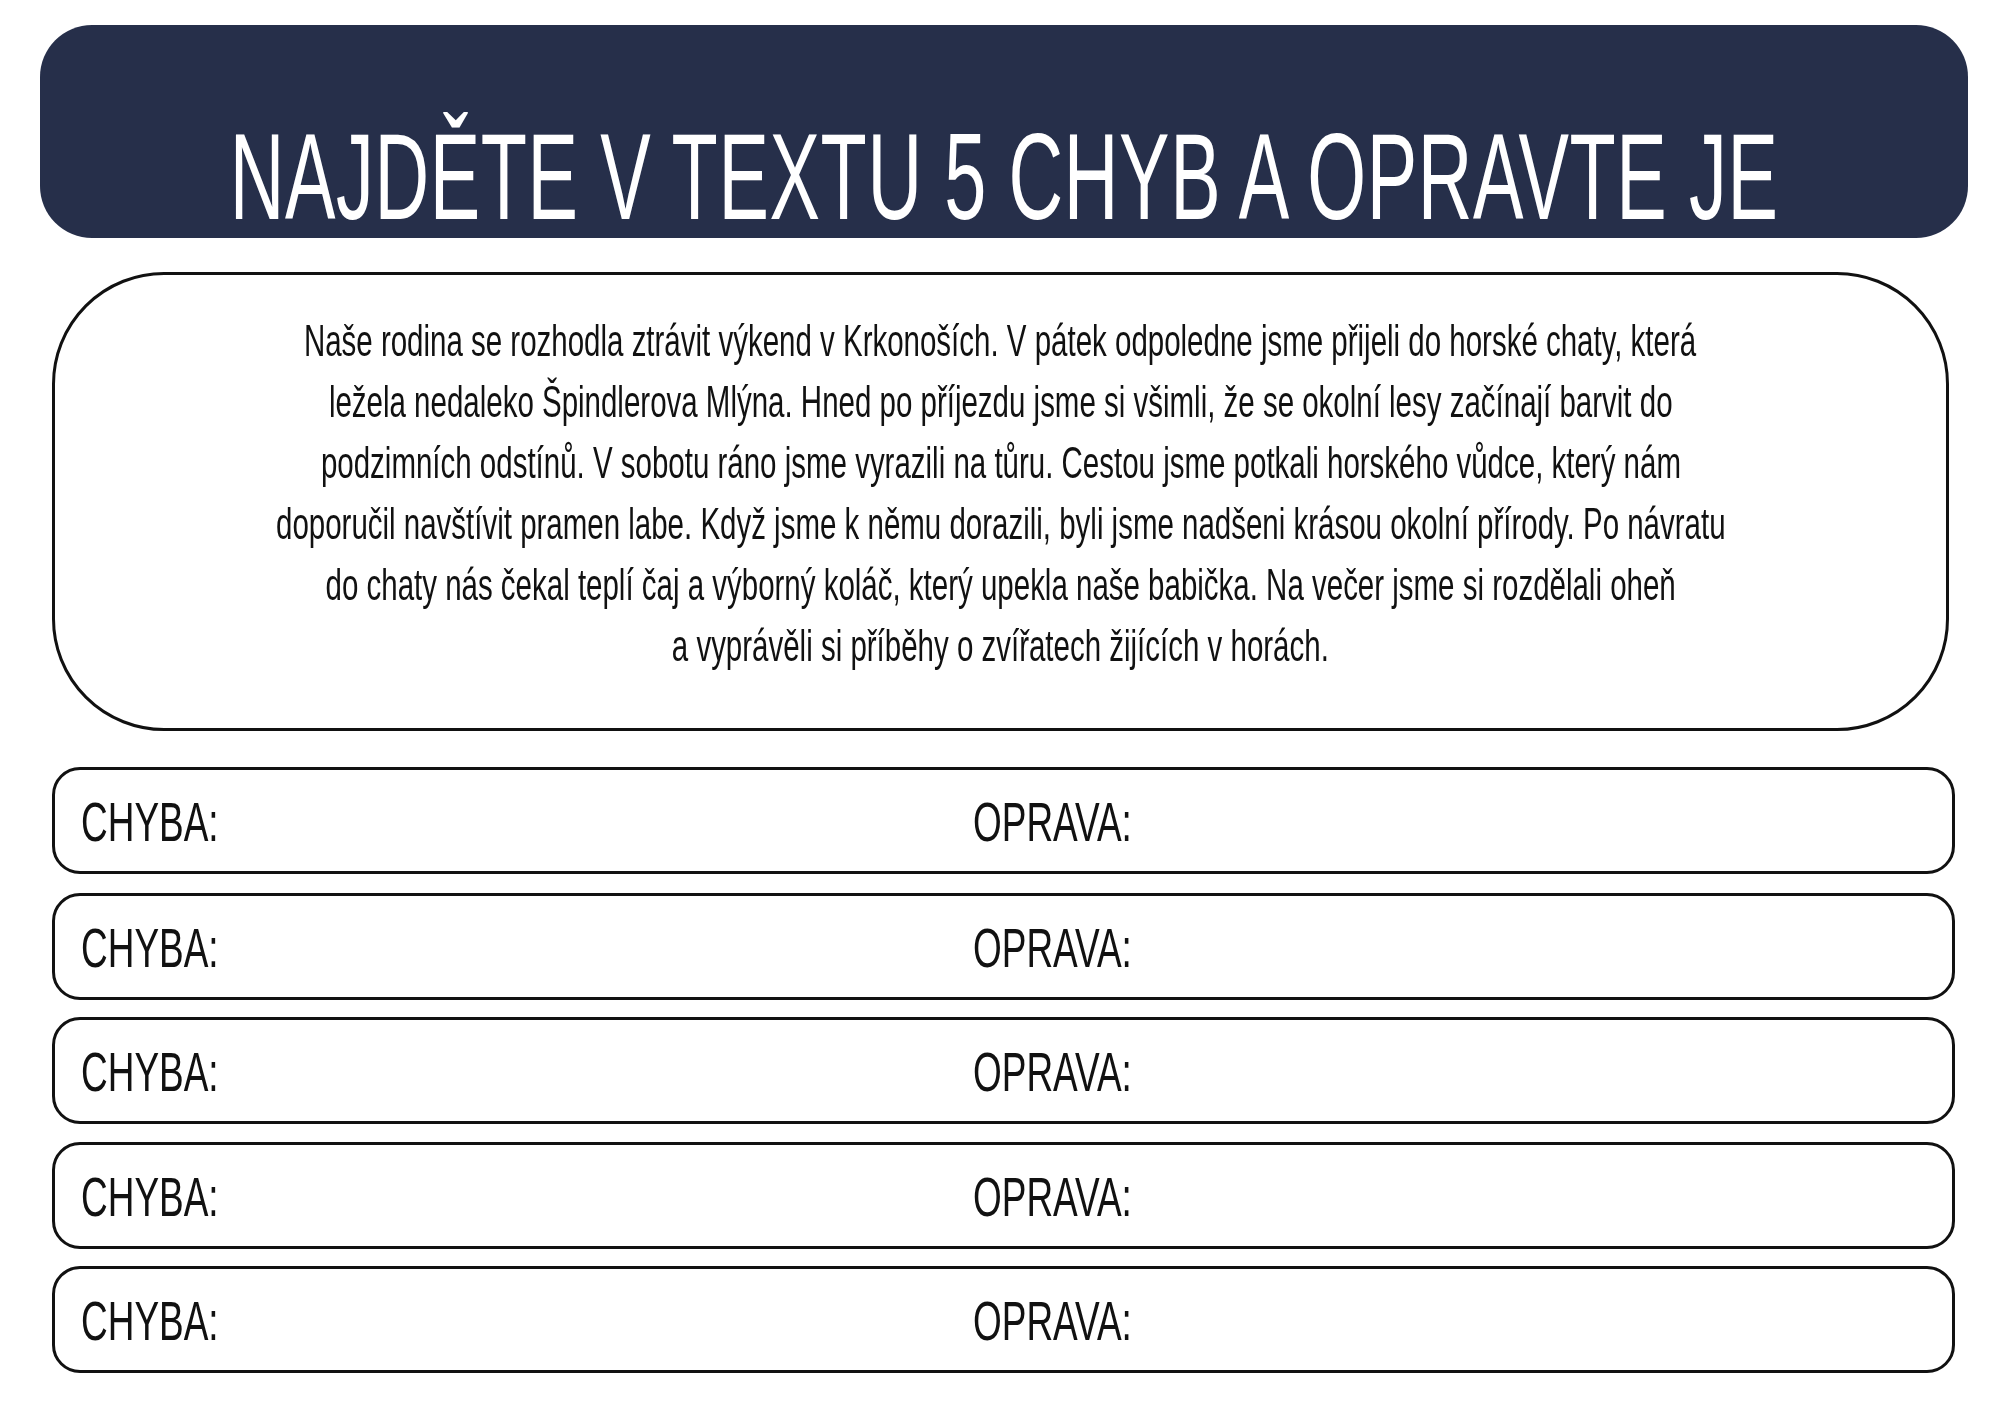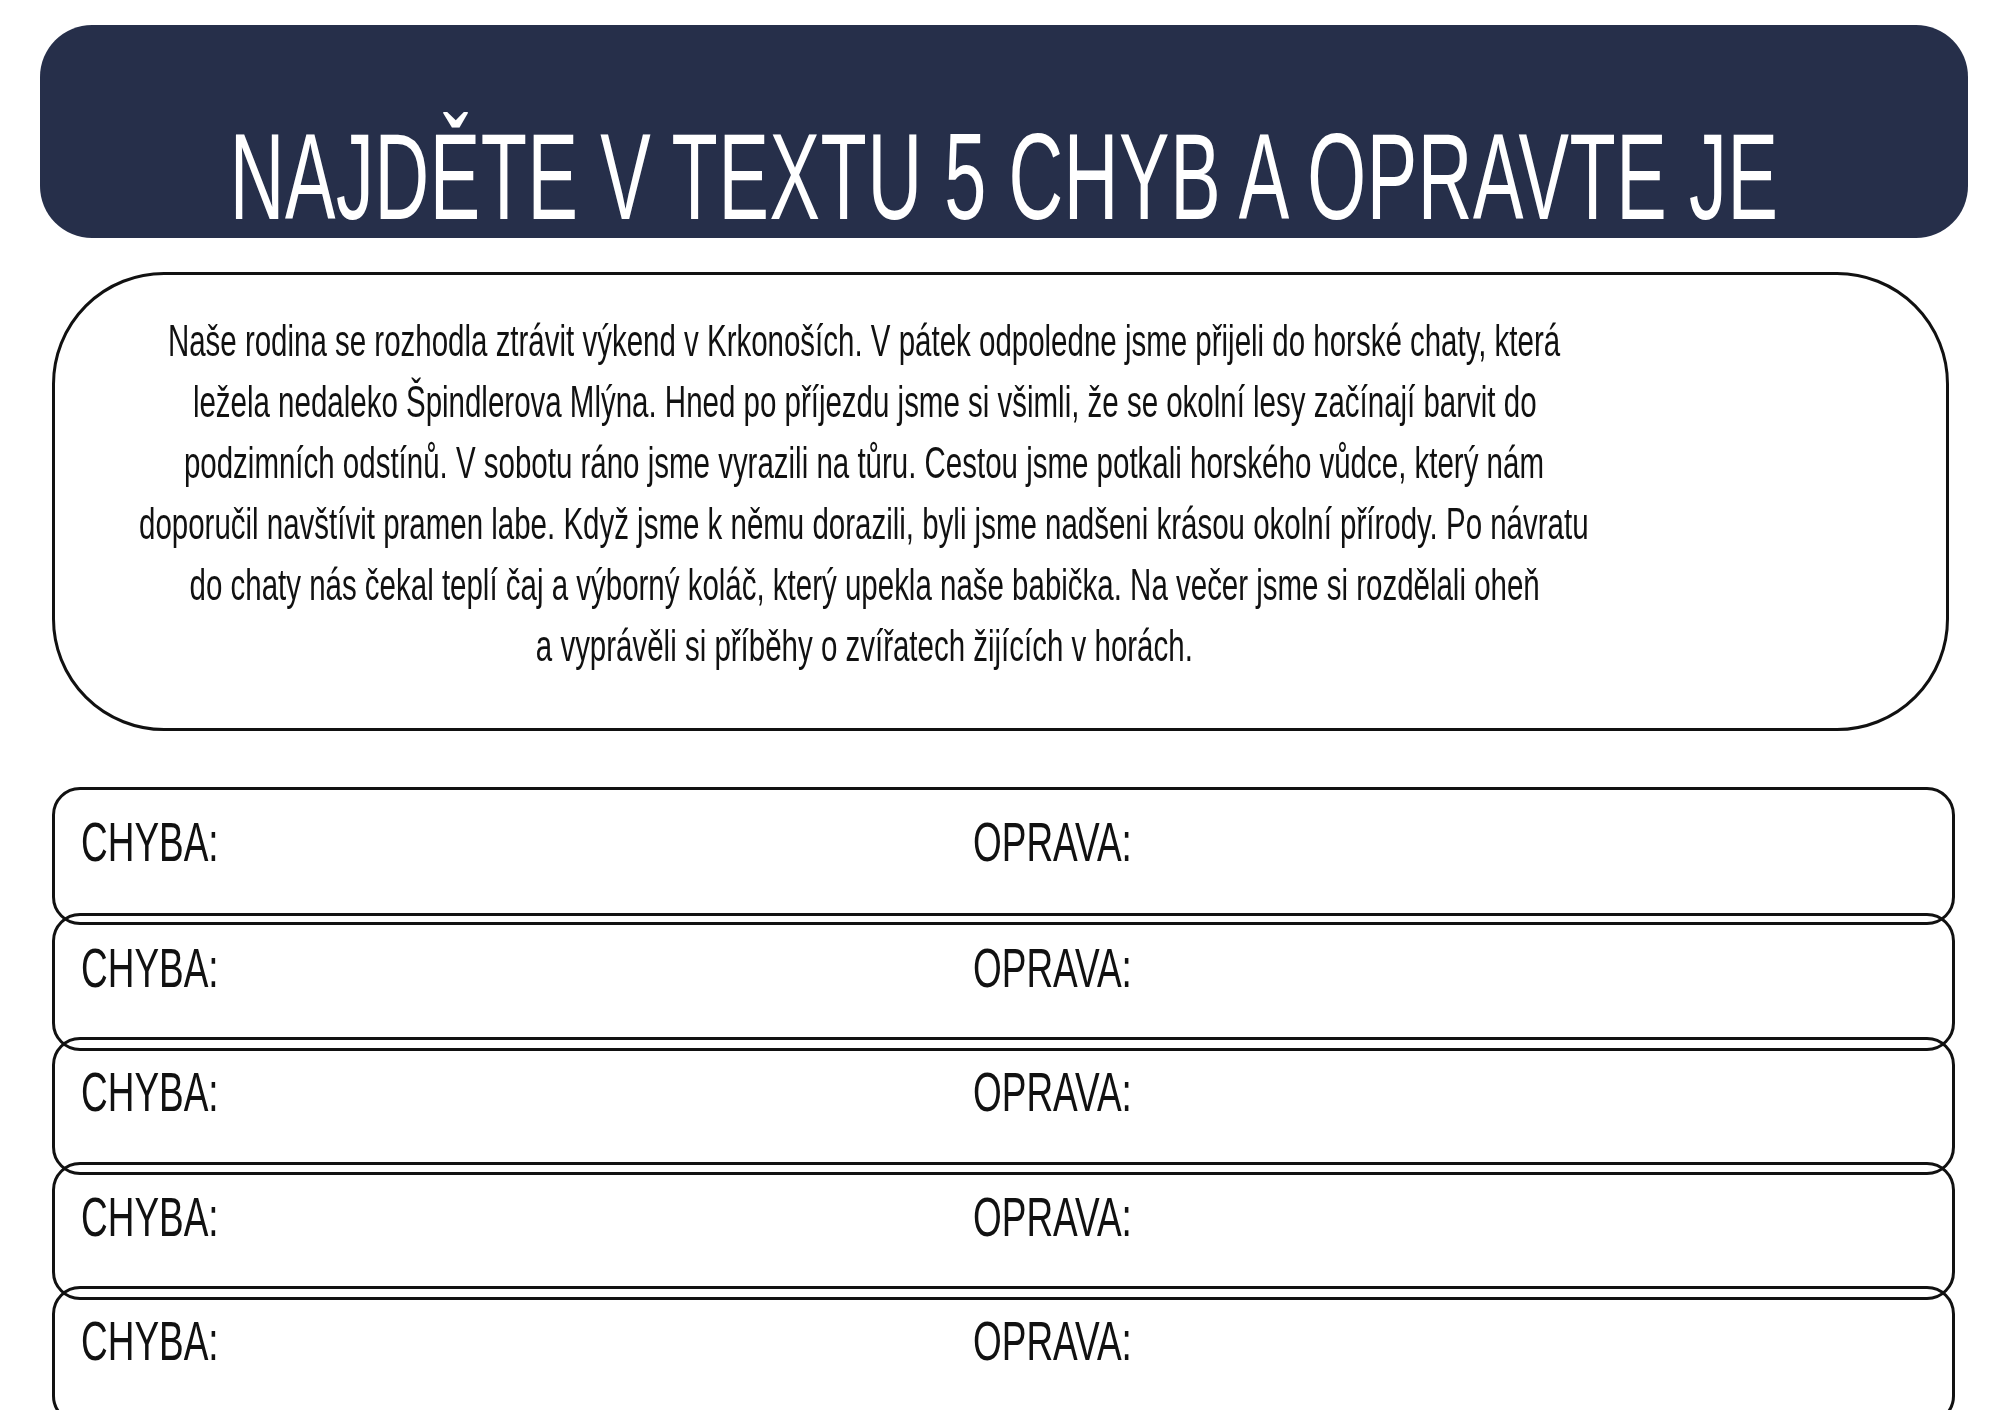--- a/index.html
+++ b/index.html
@@ -12,34 +12,34 @@
   }
   .header-title {
     color: #ffffff; font-family: "Liberation Sans", sans-serif;
     font-size: 122px; line-height: 1; letter-spacing: 1px;
     transform: scaleX(0.62); transform-origin: center; white-space: nowrap;
     font-weight: normal; padding-top: 6px;
   }
   .text-box {
     position: absolute; left: 52px; top: 272px; width: 1897px; height: 459px;
     border: 3px solid #111111; border-radius: 112px; box-sizing: border-box;
-    display: flex; align-items: center; justify-content: flex-end;
+    display: flex; align-items: center; justify-content: center;
   }
   .text-lines {
     display: flex; flex-direction: column; align-items: center;
     margin-top: -18px;
   }
   .text-line {
     font-family: "Liberation Sans", sans-serif; font-size: 44px; color: #111111;
     line-height: 61px; white-space: nowrap;
     transform: scaleX(0.67); transform-origin: center;
   }
   .row {
-    position: absolute; left: 52px; width: 1903px; height: 138px;
-    border: 3px solid #111111; border-radius: 28px; box-sizing: border-box; margin-top: 20px;
+    position: absolute; left: 52px; width: 1903px; height: 107px;
+    border: 3px solid #111111; border-radius: 28px; box-sizing: border-box;
   }
   .row-label {
     position: absolute; top: 24px; font-family: "Liberation Sans", sans-serif;
     font-size: 56px; line-height: 56px; color: #111111; white-space: nowrap;
     transform: scaleX(0.66); transform-origin: left center;
   }
   .label-chyba { left: 26px; }
   .label-oprava { left: 918px; }
 </style>
 </head>

